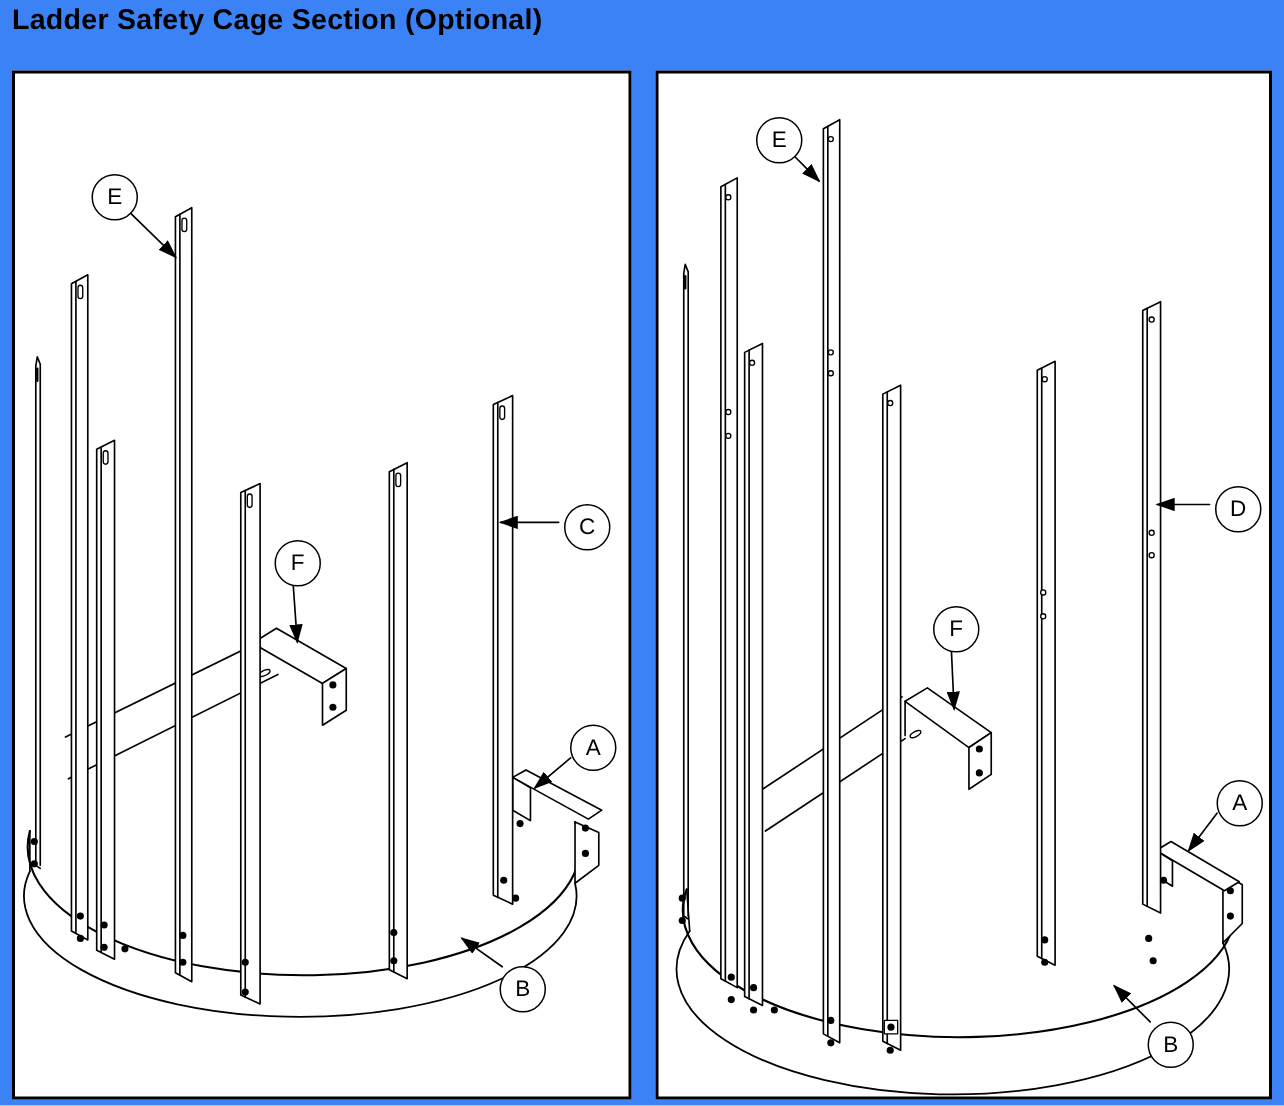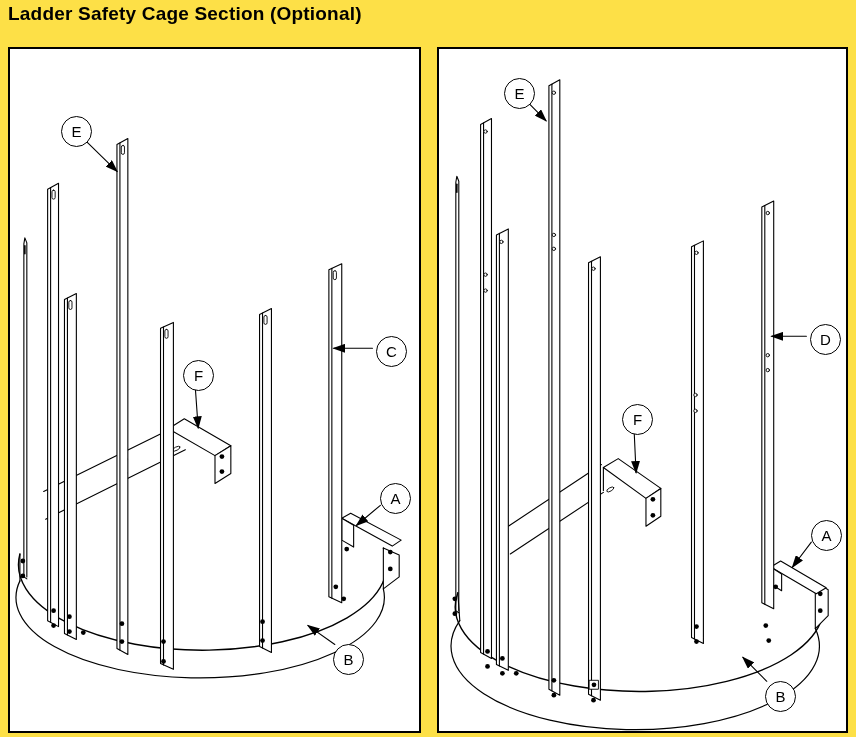--- a/index.html
+++ b/index.html
@@ -1,16 +1,16 @@
 <!DOCTYPE html>
 <html><head>
 <meta charset="utf-8">
 <style>
   html,body{margin:0;padding:0;background:#fff;}
-  .stage{position:relative;width:856px;height:737px;background:#fde047;
+  .stage{position:relative;width:856px;height:737px;background:#3b82f6;
          font-family:"Liberation Sans",sans-serif;color:#000;overflow:hidden;}
   .page-title{position:absolute;left:8px;top:3px;margin:0;font-size:19px;
               font-weight:bold;letter-spacing:.2px;}
   .panel{position:absolute;top:47px;height:686px;border:2px solid #000;
          background:#fff;box-sizing:border-box;margin:0;padding:0;}
   .panel-left{left:8px;width:413px;}
   .panel-right{left:437px;width:411px;}
   .panel svg{display:block;width:100%;height:100%;}
   .callout{position:absolute;width:29px;height:29px;border:1.5px solid #000;
            border-radius:50%;background:#fff;display:flex;align-items:center;

